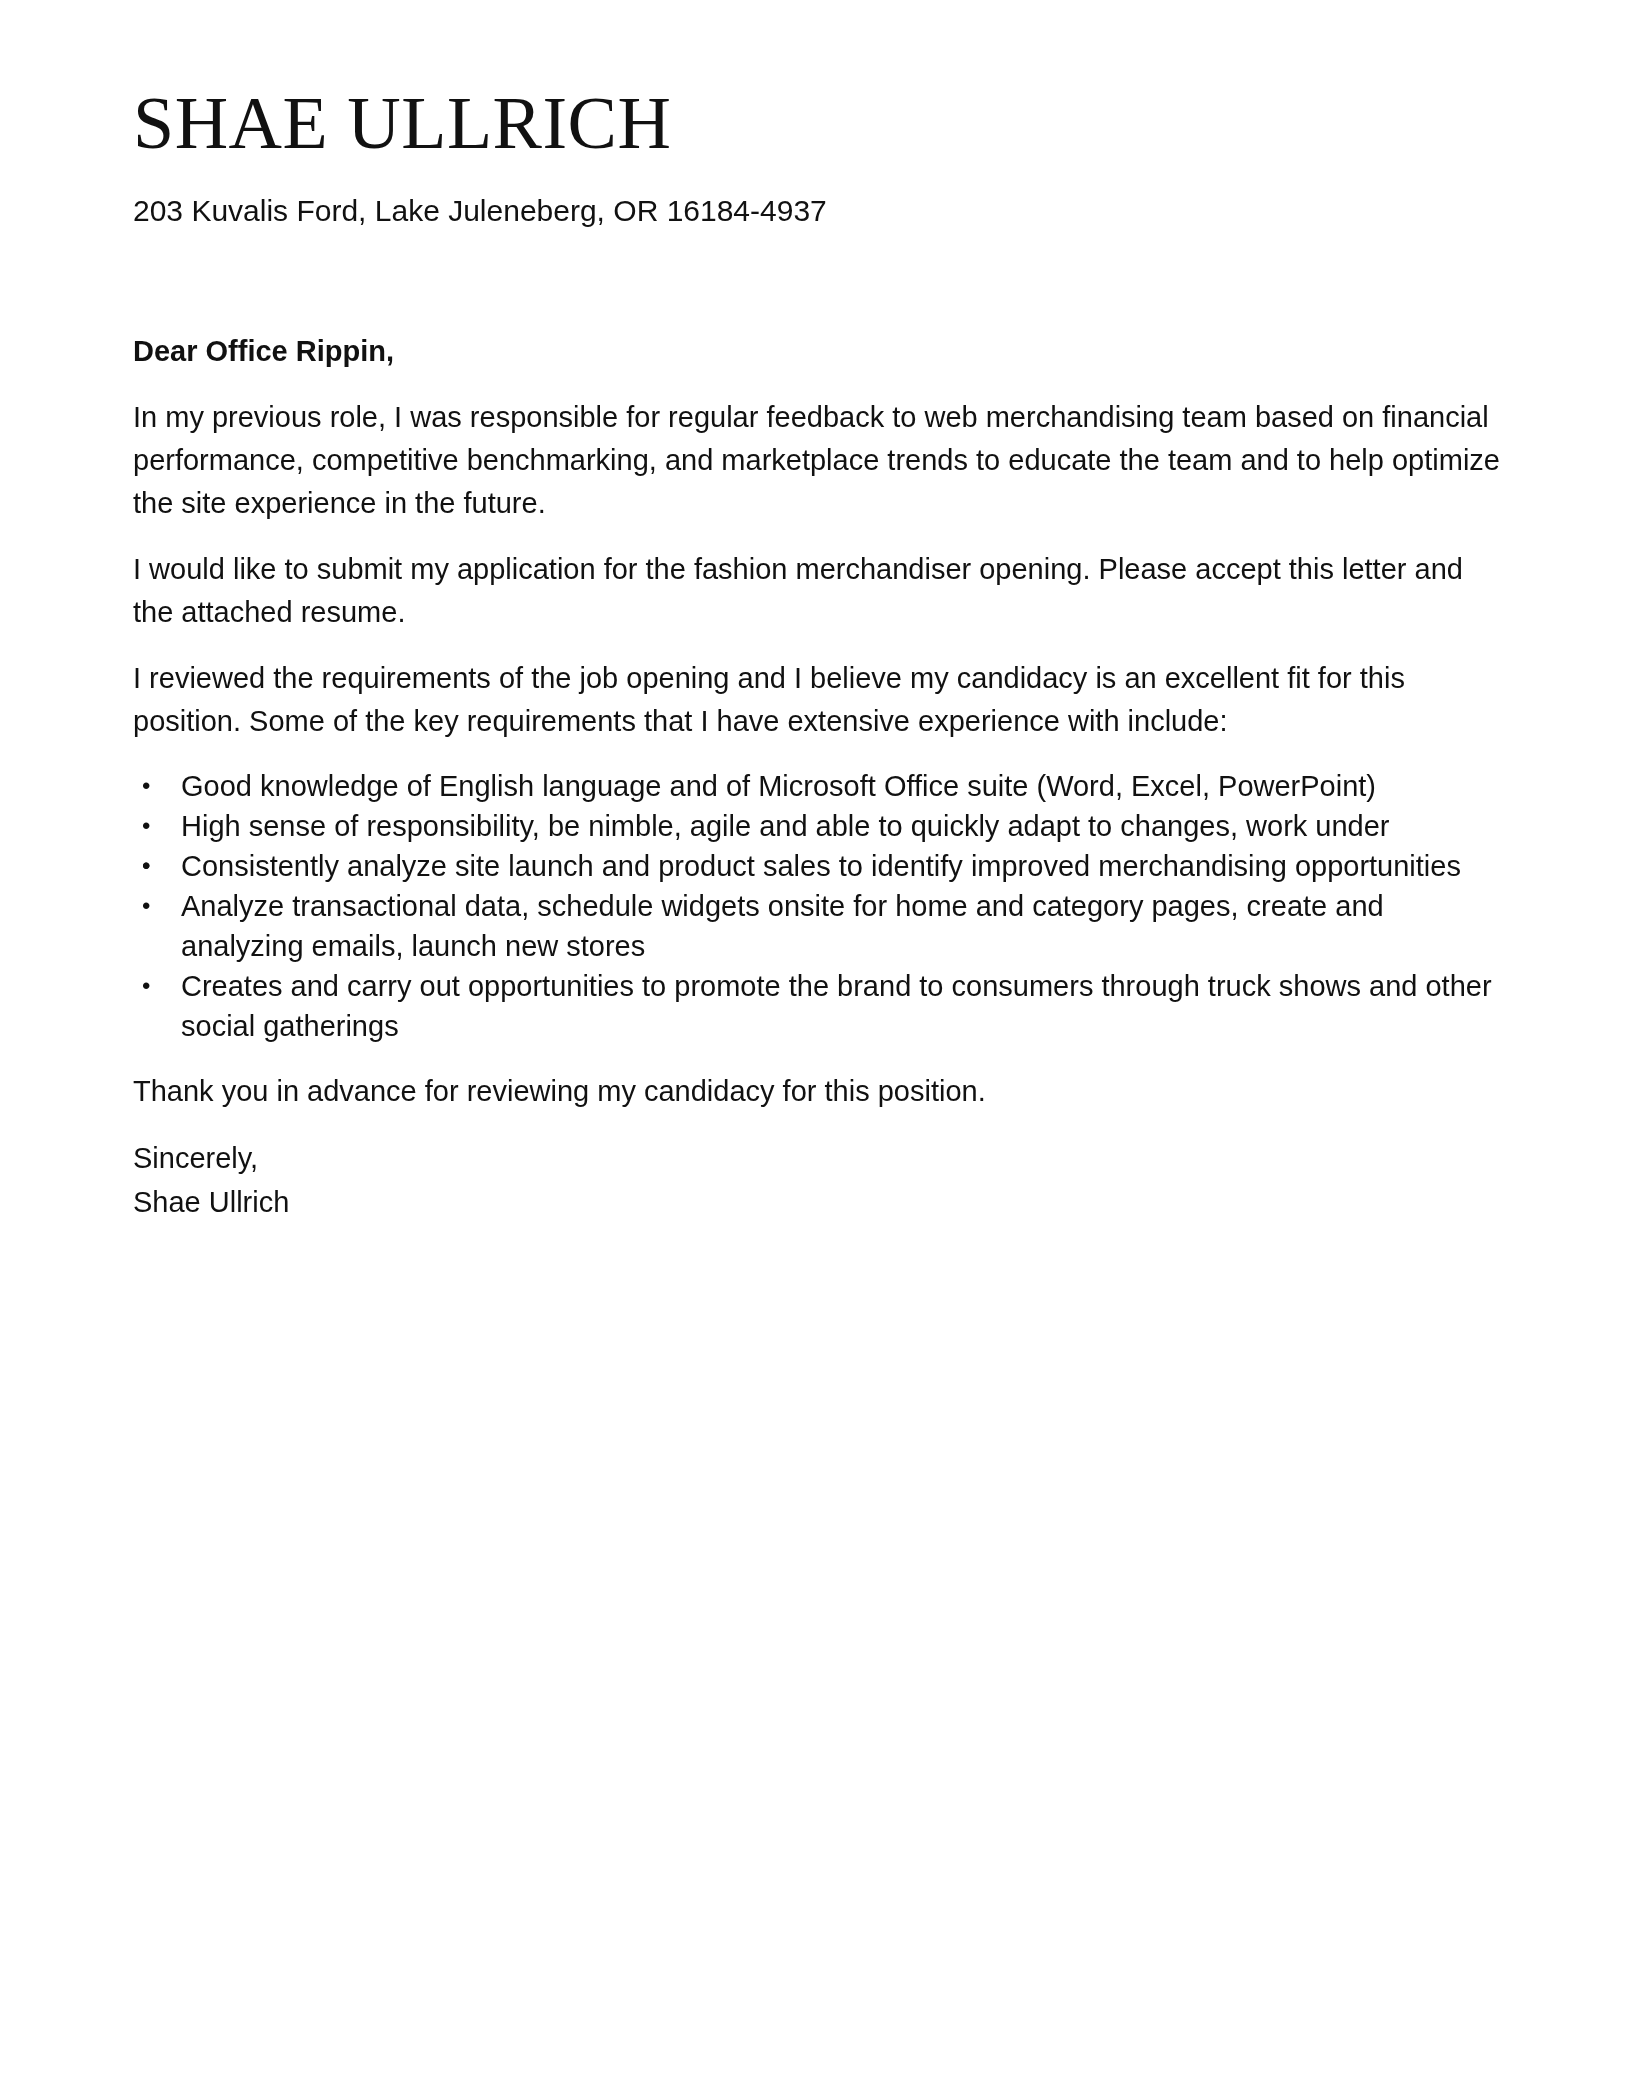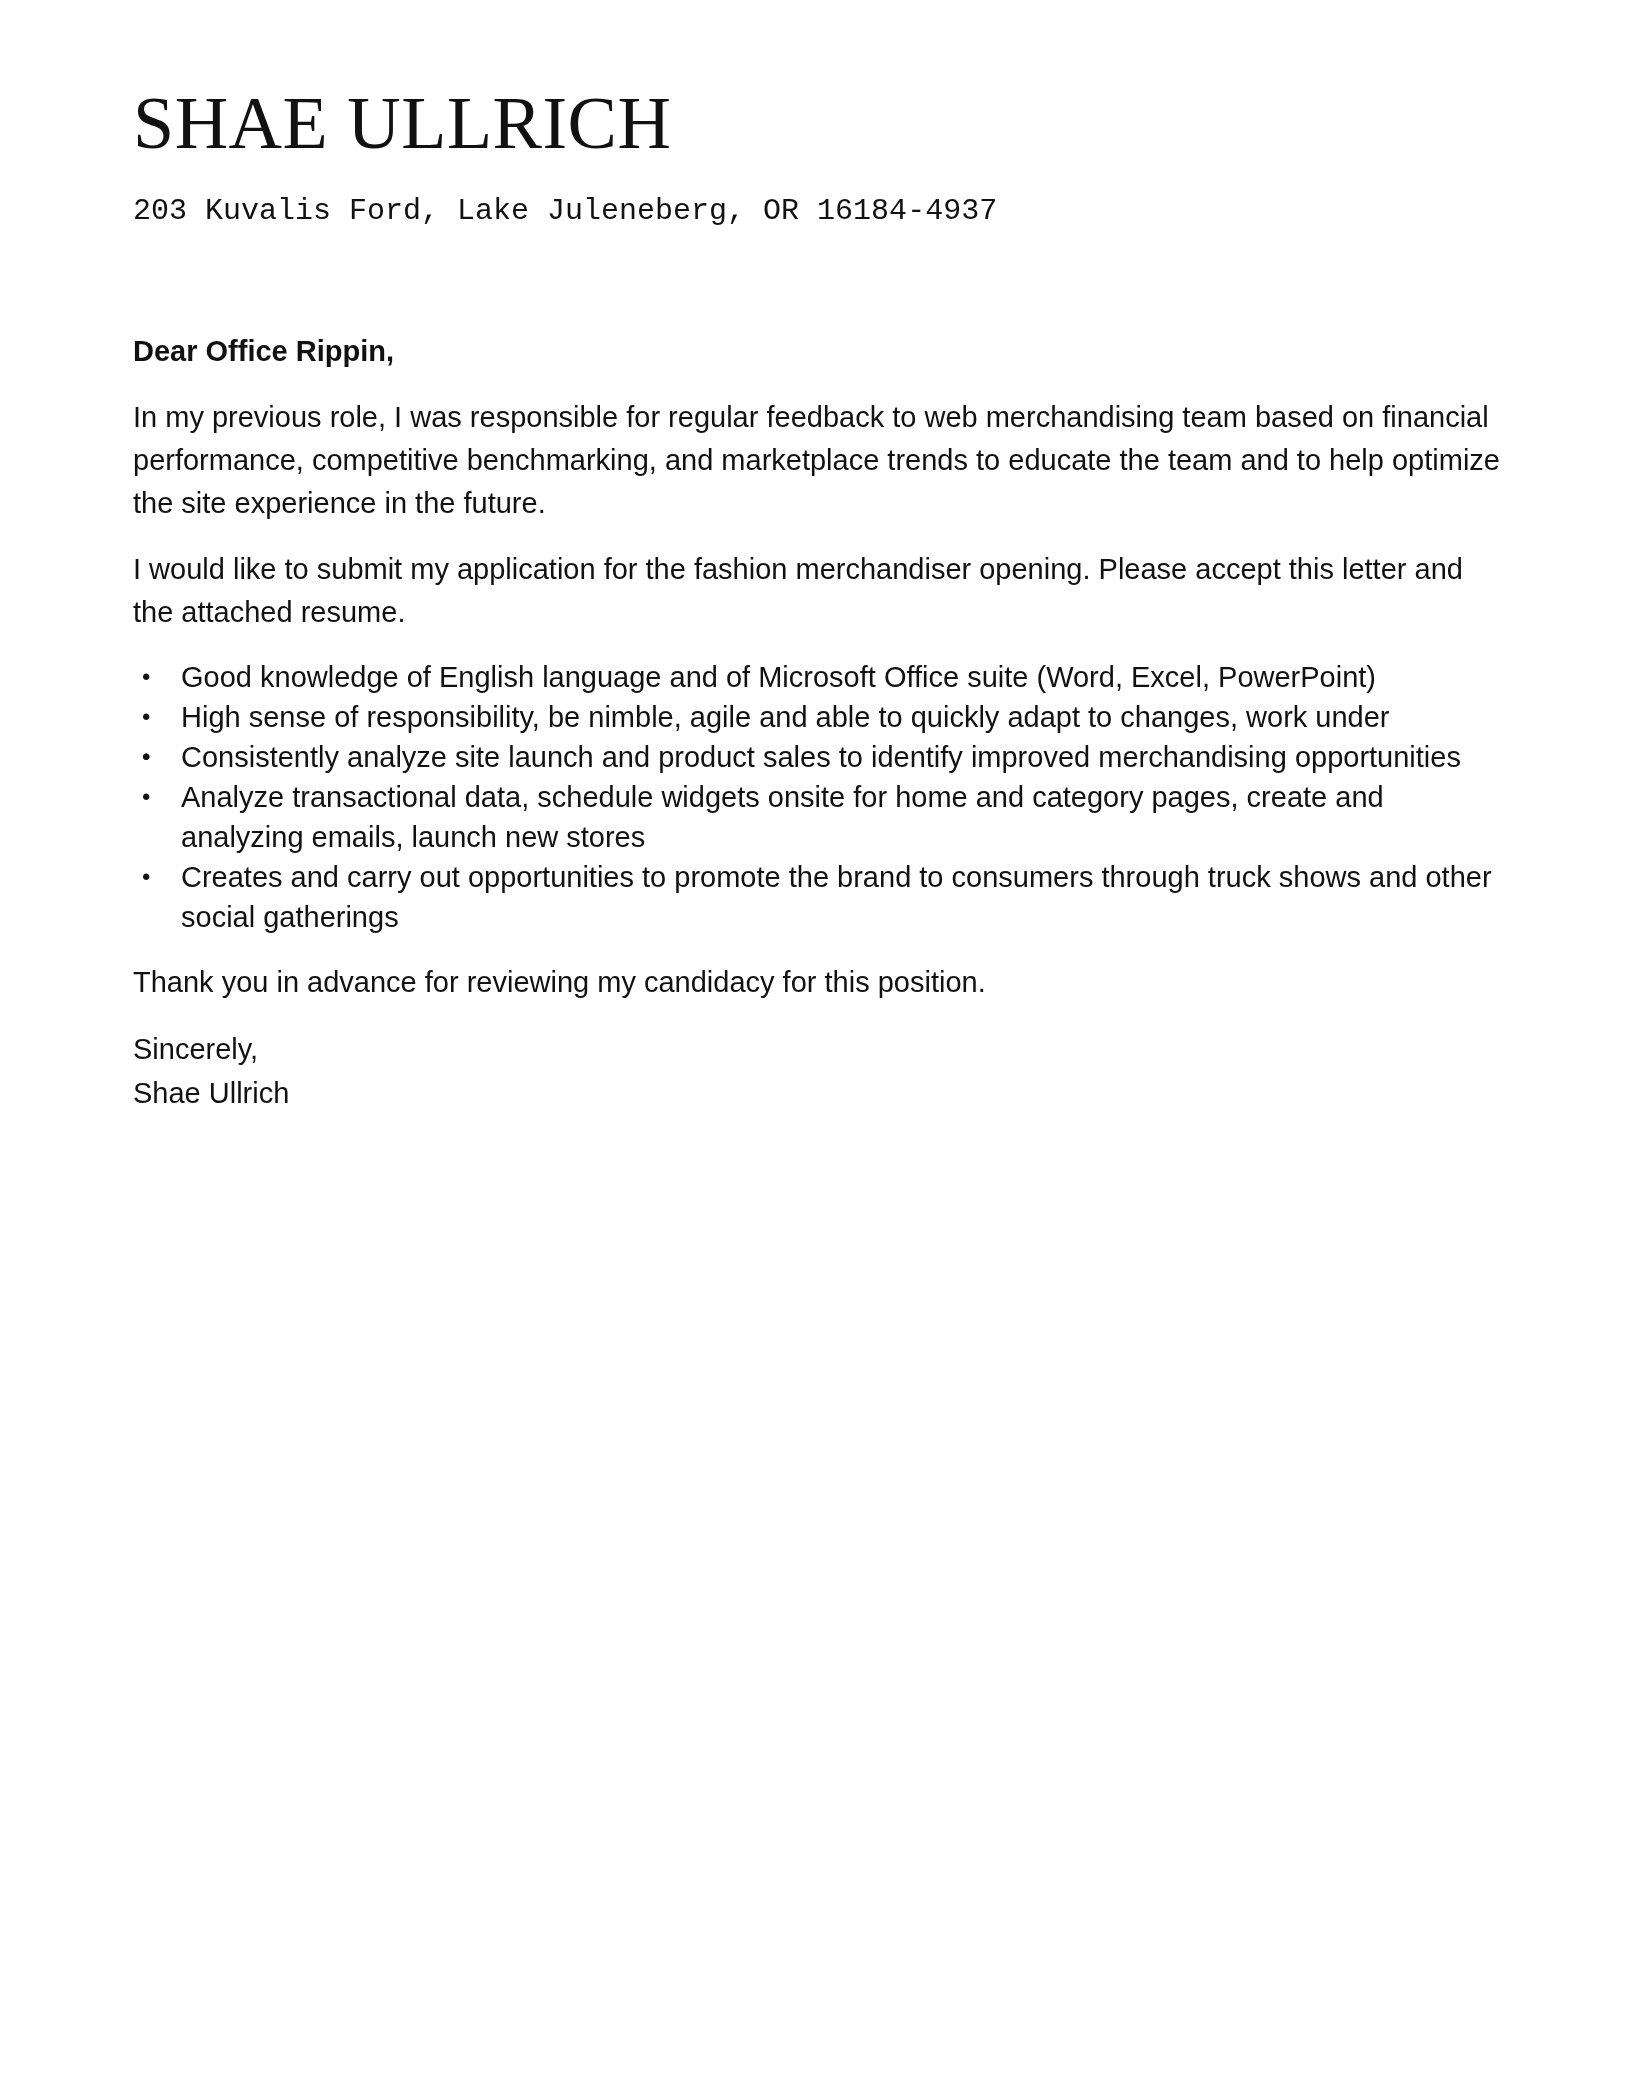--- a/index.html
+++ b/index.html
@@ -2,21 +2,21 @@
 <html><head>
 <meta charset="utf-8">
 <style>
   html, body { margin: 0; padding: 0; background: #ffffff; }
   body { width: 1632px; height: 2098px; position: relative; color: #111111;
          font-family: "Liberation Sans", "DejaVu Sans", sans-serif; }
   .page { position: absolute; left: 133px; top: 0; width: 1370px; }
   .name { position: absolute; top: 86px; left: 0; margin: 0;
           font-family: "Liberation Serif", "DejaVu Serif", serif;
           font-weight: normal; font-size: 74px; letter-spacing: 0.5px; line-height: 1; white-space: nowrap; }
-  .address { position: absolute; top: 193px; left: 0; font-size: 30px; line-height: 36px; white-space: nowrap; font-family: Liberation Mono, monospace; }
+  .address { position: absolute; top: 193px; left: 0; font-size: 30px; line-height: 36px; white-space: nowrap; }
   .body { position: absolute; top: 330px; left: 0; width: 1370px; font-size: 29px; line-height: 43px; }
   .body p { margin: 0 0 23px 0; }
   .greeting { font-weight: bold; }
   .closing-bold { font-weight: normal; }
   ul.reqs { margin: 0 0 24px 0; padding: 0 0 0 48px; list-style: none; line-height: 40px; }
   ul.reqs li { position: relative; }
   ul.reqs li .bullet { position: absolute; left: -39px; top: 0; font-size: 24px; }
   .signoff { margin-top: 8px; }
   .signoff div { line-height: 44px; }
 </style>
@@ -24,20 +24,21 @@
 <body>
 
 <div class="page">
   <h1 class="name">SHAE ULLRICH</h1>
   <div class="address">203 Kuvalis Ford, Lake Juleneberg, OR 16184-4937</div>
 
   <div class="body">
     <p class="greeting">Dear Office Rippin,</p>
     <p>In my previous role, I was responsible for regular feedback to web merchandising team based on financial performance, competitive benchmarking, and marketplace trends to educate the team and to help optimize the site experience in the future.</p>
     <p>I would like to submit my application for the fashion merchandiser opening. Please accept this letter and the attached resume.</p>
+    <p>I reviewed the requirements of the job opening and I believe my candidacy is an excellent fit for this position. Some of the key requirements that I have extensive experience with include:</p>
 
     <ul class="reqs">
       <li><span class="bullet">•</span><span>Good knowledge of English language and of Microsoft Office suite (Word, Excel, PowerPoint)</span></li>
       <li><span class="bullet">•</span><span>High sense of responsibility, be nimble, agile and able to quickly adapt to changes, work under</span></li>
       <li><span class="bullet">•</span></li>
       <li><span class="bullet">•</span><span>Consistently analyze site launch and product sales to identify improved merchandising opportunities</span></li>
       <li><span class="bullet">•</span><span>Analyze transactional data, schedule widgets onsite for home and category pages, create and analyzing emails, launch new stores</span></li>
       <li><span class="bullet">•</span><span>Creates and carry out opportunities to promote the brand to consumers through truck shows and other social gatherings</span></li>
     </ul>
 

